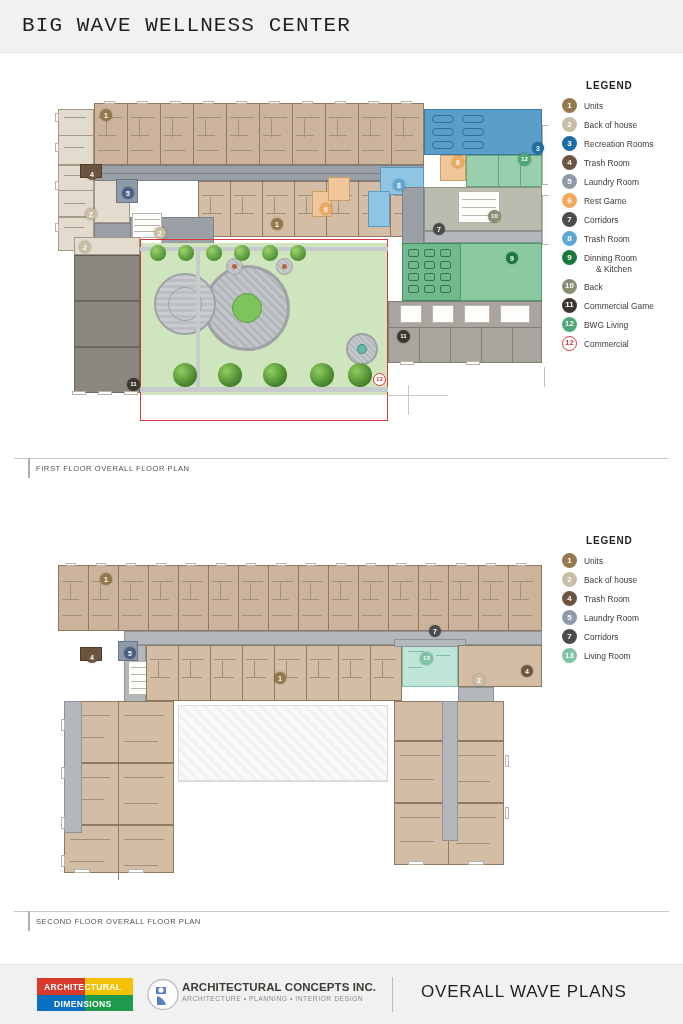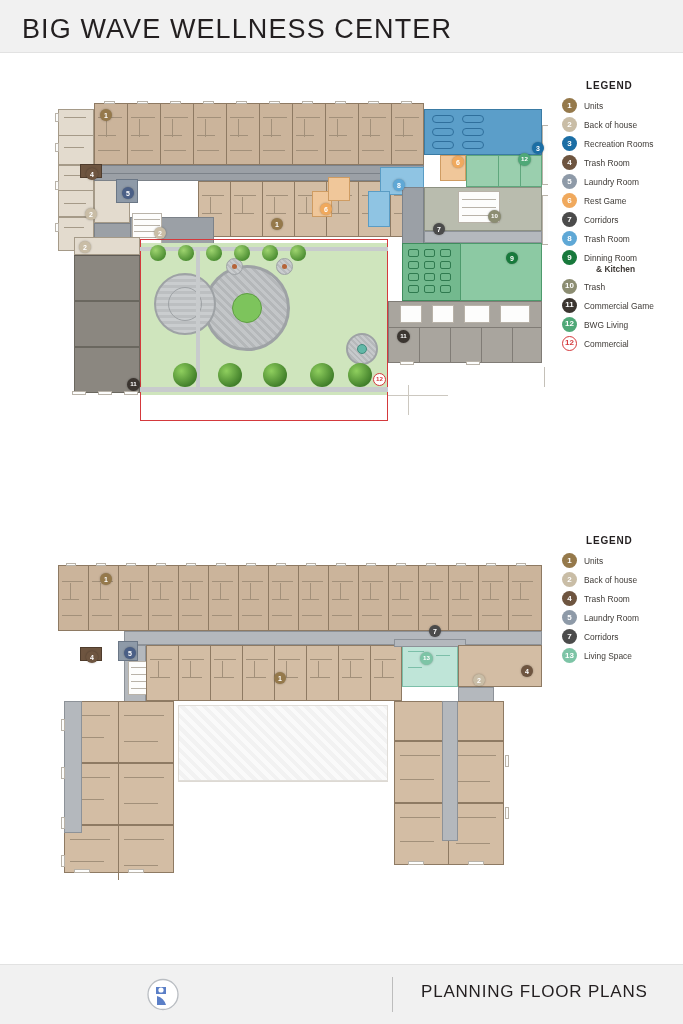--- a/index.html
+++ b/index.html
@@ -11,22 +11,22 @@
   }
   .page { position: relative; width: 683px; height: 1024px; background: #fff; }
 
   
   .header {
     position: absolute; left: 0; top: 0; width: 683px; height: 53px;
     background: #f1f1f1; border-bottom: 1px solid #e2e2e2;
   }
   .header-title {
     position: absolute; left: 22px; top: 14px;
-    font-size: 27px; letter-spacing: 1.1px; color: #231f20;
-    font-weight: 400; font-family: Liberation Sans, sans-serif;
+    font-size: 21px; letter-spacing: 1.1px; color: #231f20;
+    font-weight: 400; font-family: Liberation Mono, monospace;
   }
 
   
   .plan-block { position: absolute; }
   .plan-canvas { position: absolute; overflow: hidden; }
 
   
   .rm { position: absolute; }
   .unit      { background: #cbb49b; border: 0.5px solid #8e7a63; }
   .unit2     { background: #d3bda4; border: 0.5px solid #8e7a63; }
@@ -76,21 +76,21 @@
     width: 15px; height: 15px; border-radius: 50%; flex: 0 0 15px;
     display: flex; align-items: center; justify-content: center;
     color: #ffffff; font-size: 8px; font-weight: bold; line-height: 1;
     font-family: "Liberation Sans", sans-serif;
   }
   .legend-dot.outline { background: #ffffff !important; border: 1.4px solid #d4393c; color: #d4393c; }
   .legend-label {
     font-size: 8.4px; color: #3e3a36; margin-left: 7px; padding-top: 3px;
     line-height: 1.3; font-family: "Liberation Sans", sans-serif;
   }
-  .legend-label .sub { display: block; padding-left: 12px; font-weight: bold; }
+  .legend-label .sub { display: block; padding-left: 12px; }
 
   
   .caption-wrap { position: absolute; }
   .caption-rule { position: absolute; left: 0; top: 0; width: 100%; height: 1px; background: #c9c9c9; }
   .caption-tick { position: absolute; left: 14px; top: 0; width: 1.6px; height: 20px; background: #b0b0b0; }
   .caption-text {
     position: absolute; left: 22px; top: 6px;
     font-size: 7.6px; letter-spacing: 0.55px; color: #55514d;
     font-family: "Liberation Sans", sans-serif;
   }
@@ -395,37 +395,42 @@
         <div class="legend-row">
           <div class="legend-dot" style="background: rgb(95, 168, 214);">8</div>
           <div class="legend-label">Trash Room</div>
         </div>
         <div class="legend-row">
           <div class="legend-dot" style="background: rgb(24, 121, 60);">9</div>
           <div class="legend-label">Dinning Room<span class="sub">&amp; Kitchen</span></div>
         </div>
         <div class="legend-row">
           <div class="legend-dot" style="background: rgb(140, 141, 114);">10</div>
-          <div class="legend-label">Trash</div>
+          <div class="legend-label">Back</div>
         </div>
         <div class="legend-row">
           <div class="legend-dot" style="background: rgb(59, 53, 48);">11</div>
           <div class="legend-label">Commercial Game</div>
         </div>
         <div class="legend-row">
           <div class="legend-dot" style="background: rgb(79, 168, 119);">12</div>
           <div class="legend-label">BWG Living</div>
         </div>
         <div class="legend-row">
           <div class="legend-dot outline" style="background: rgb(212, 57, 60);">12</div>
           <div class="legend-label">Commercial</div>
         </div>
       </div>
   </div>
 
+  <div class="caption-wrap" style="left:14px; top:458px; width:655px; height:22px;">
+    <div class="caption-rule"></div>
+    <div class="caption-tick"></div>
+    <div class="caption-text">FIRST FLOOR OVERALL FLOOR PLAN</div>
+  </div>
 
   <div class="plan-block" style="left:28px; top:555px; width:520px; height:325px;">
     <div class="plan-canvas" id="f2canvas" style="left:0; top:0; width:520px; height:325px;">
         <div class="rm unit" style="left: 30px; top: 10px; width: 484px; height: 66px;"></div>
         <div class="hair" style="left: 60px; top: 10px; width: 0.7px; height: 66px; background: rgb(142, 122, 99);"></div>
         <div class="hair" style="left: 90px; top: 10px; width: 0.7px; height: 66px; background: rgb(142, 122, 99);"></div>
         <div class="hair" style="left: 120px; top: 10px; width: 0.7px; height: 66px; background: rgb(142, 122, 99);"></div>
         <div class="hair" style="left: 150px; top: 10px; width: 0.7px; height: 66px; background: rgb(142, 122, 99);"></div>
         <div class="hair" style="left: 180px; top: 10px; width: 0.7px; height: 66px; background: rgb(142, 122, 99);"></div>
         <div class="hair" style="left: 210px; top: 10px; width: 0.7px; height: 66px; background: rgb(142, 122, 99);"></div>
@@ -648,37 +653,55 @@
         <div class="legend-row">
           <div class="legend-dot" style="background: rgb(142, 154, 168);">5</div>
           <div class="legend-label">Laundry Room</div>
         </div>
         <div class="legend-row">
           <div class="legend-dot" style="background: rgb(75, 75, 75);">7</div>
           <div class="legend-label">Corridors</div>
         </div>
         <div class="legend-row">
           <div class="legend-dot" style="background: rgb(125, 196, 166);">13</div>
-          <div class="legend-label">Living Space</div>
+          <div class="legend-label">Living Room</div>
         </div>
       </div>
   </div>
 
+  <div class="caption-wrap" style="left:14px; top:911px; width:655px; height:22px;">
+    <div class="caption-rule"></div>
+    <div class="caption-tick"></div>
+    <div class="caption-text">SECOND FLOOR OVERALL FLOOR PLAN</div>
+  </div>
 
   <div class="footer">
 
+    <div class="ad-logo">
+      <div class="ad-cell" id="adc1" style="left: 0px; top: 0px; width: 48px; height: 17px; background: rgb(217, 58, 43);"></div>
+      <div class="ad-cell" id="adc2" style="left: 48px; top: 0px; width: 48px; height: 17px; background: rgb(242, 194, 0);"></div>
+      <div class="ad-cell" id="adc3" style="left: 0px; top: 17px; width: 48px; height: 16px; background: rgb(11, 111, 193);"></div>
+      <div class="ad-cell" id="adc4" style="left: 48px; top: 17px; width: 48px; height: 16px; background: rgb(29, 154, 75);"></div>
+      <div class="ad-word" style="left:7px; top:4px;">ARCHITECTURAL</div>
+      <div class="ad-word" style="left:17px; top:21px;">DIMENSIONS</div>
+      <div style="position:absolute; left:6px; top:2px; width:84px; height:13px; background:rgba(255,255,255,0.0);"></div>
+    </div>
 
     <div class="aci-logo">
       <svg width="34" height="33" viewBox="0 0 34 33">
         <circle cx="17" cy="16.5" r="15" fill="#ffffff" stroke="#b9bdc2" stroke-width="1.3"></circle>
         <path d="M9 6 L22 6 L22 27 L9 27 Z" fill="#ffffff"></path>
         <path d="M10 9 h10 v7 h-10 z" fill="#5b7fc7"></path>
         <circle cx="15" cy="12" r="2.6" fill="#ffffff"></circle>
         <path d="M11 18 q7 2 9 9 h-9 z" fill="#5b7fc7"></path>
       </svg>
     </div>
 
+    <div class="aci-text">
+      <div class="aci-name">ARCHITECTURAL CONCEPTS INC.</div>
+      <div class="aci-sub">ARCHITECTURE  •  PLANNING  •  INTERIOR DESIGN</div>
+    </div>
 
     <div class="foot-div"></div>
-    <div class="foot-title">PLANNING FLOOR PLANS</div>
+    <div class="foot-title">OVERALL WAVE PLANS</div>
   </div>
 
 </div>
 
 </body></html>

